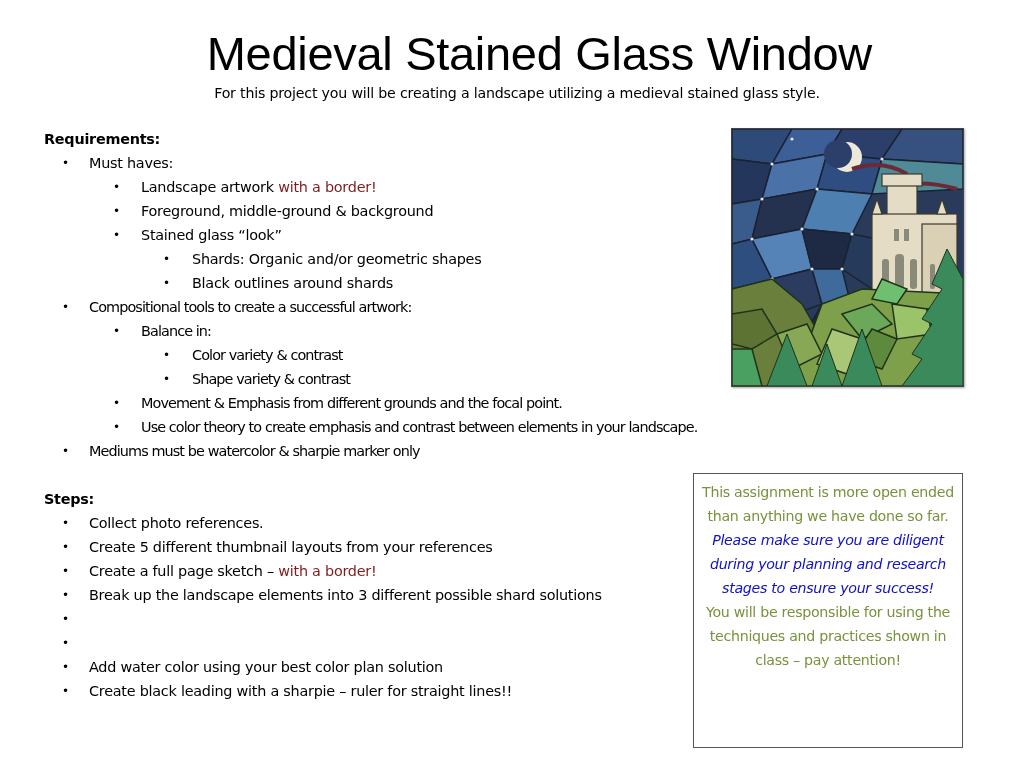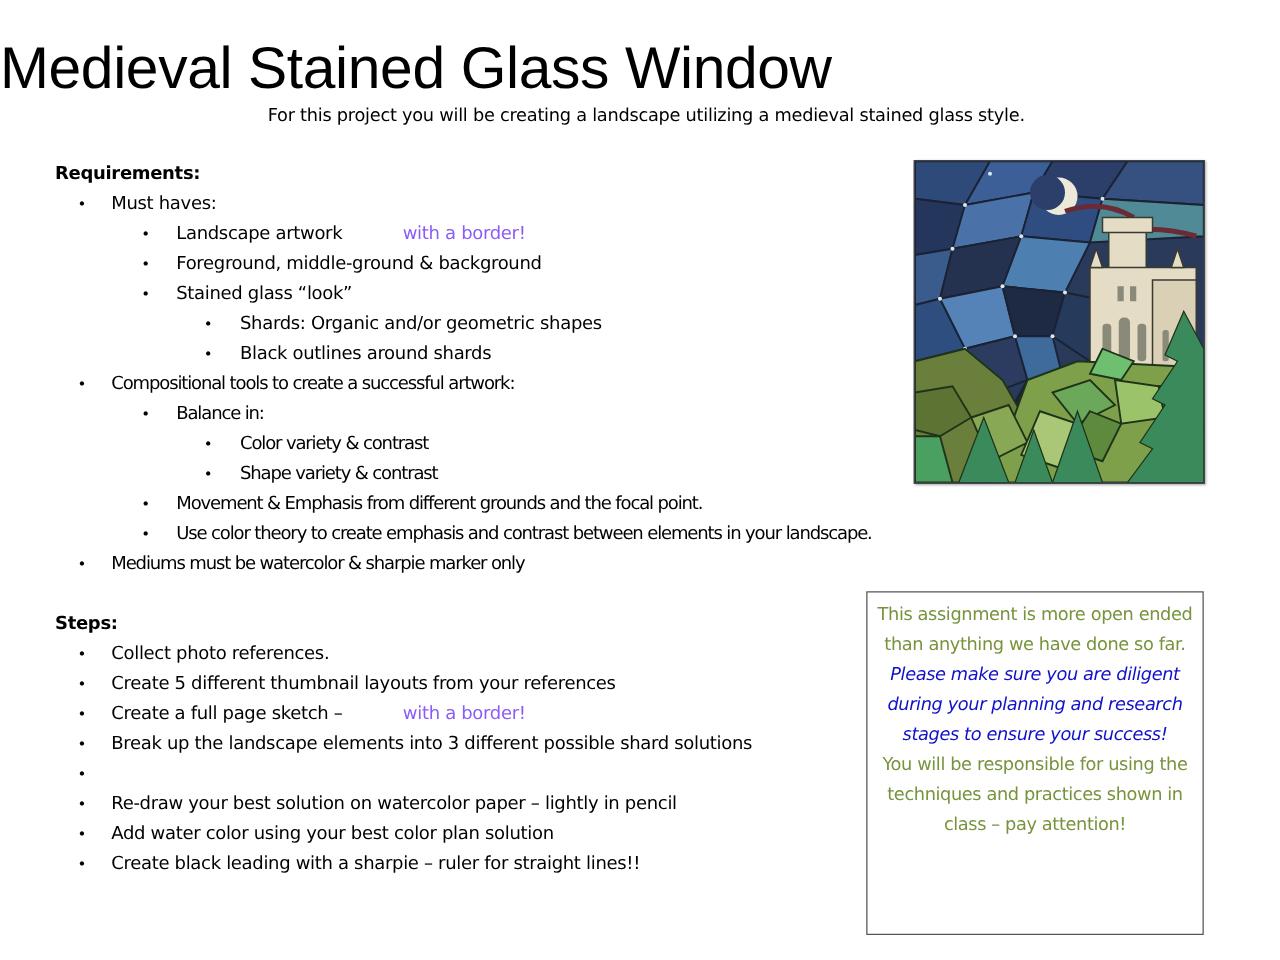--- a/index.html
+++ b/index.html
@@ -13,21 +13,21 @@
       position: relative;
       overflow: hidden;
       font-family: "Liberation Sans", "DejaVu Sans", sans-serif;
       color: #000;
     }
     .title {
       position: absolute;
       left: 0;
       width: 872px;
       top: 26px;
-      text-align: left;
+      text-align: right;
       font-family: "Liberation Sans", sans-serif;
       font-size: 47px;
       line-height: 56px;
       letter-spacing: -0.3px;
       margin: 0;
       font-weight: normal;
     }
     .subtitle {
       position: absolute;
       left: 0;
@@ -62,21 +62,21 @@
       position: absolute;
       font-size: 12px;
       line-height: 24px;
     }
     .l1 .bullet { left: -27px; }
     .l2 .bullet { left: -28px; }
     .l3 .bullet { left: -29px; }
     .l1 { left: 89px; }
     .l2 { left: 141px; }
     .l3 { left: 192px; }
-    .orange { color: #8b5cf6; margin-left: 44px; }
+    .orange { color: #7f1d1d; }
     .condensed {
       letter-spacing: -0.9px;
     }
     .artwork {
       position: absolute;
       left: 731px;
       top: 128px;
       width: 231px;
       height: 257px;
       border: 1px solid #444;
@@ -182,21 +182,20 @@
   </div>
   <div class="line l1" style="top:583px;">
     <span class="bullet">•</span>
     <span>Break up the landscape elements into 3 different possible shard solutions</span>
   </div>
   <div class="line l1" style="top:607px;">
     <span class="bullet">•</span>
   </div>
   <div class="line l1" style="top:631px;">
     <span class="bullet">•</span>
-    <span>Re-draw your best solution on watercolor paper – lightly in pencil</span>
   </div>
   <div class="line l1" style="top:655px;">
     <span class="bullet">•</span>
     <span>Add water color using your best color plan solution</span>
   </div>
   <div class="line l1" style="top:679px;">
     <span class="bullet">•</span>
     <span>Create black leading with a sharpie – ruler for straight lines!!</span>
   </div>
 </div>

